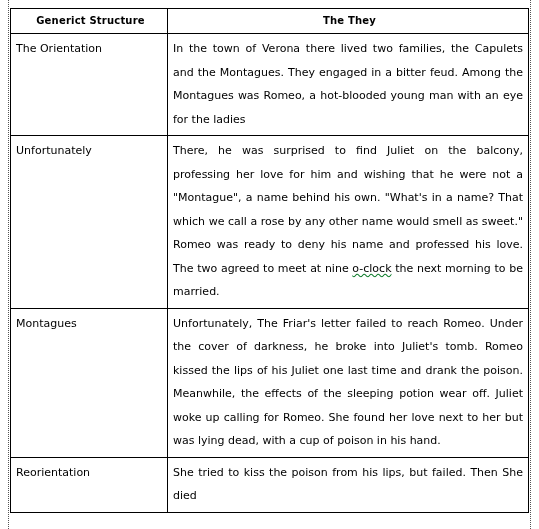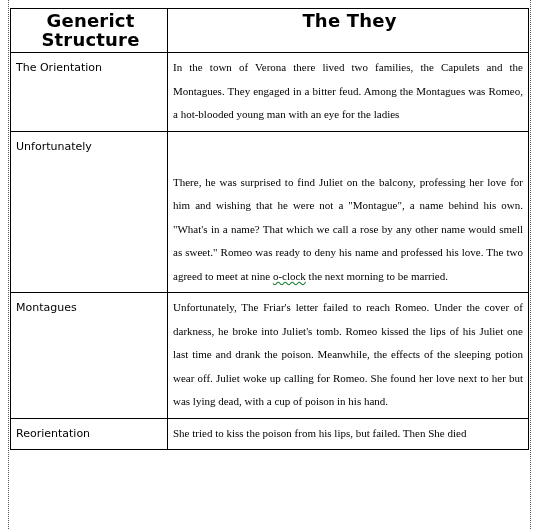--- a/index.html
+++ b/index.html
@@ -40,47 +40,45 @@
   .doc-table th {
     border: 1px solid #000000;
     vertical-align: top;
     padding: 3px 5px 4px 5px;
     font-size: 11px;
     line-height: 23.5px;
   }
   .doc-table th {
     font-weight: bold;
     text-align: center;
-    font-size: 18px;
+    font-size: 10px;
     line-height: 19px;
     padding: 2px 1px 3px 4px;
     letter-spacing: 0.2px;
   }
 
   .col-structure { width: 157px; }
   .col-text      { width: 361px; }
 
   .cell-structure {
     text-align: left;
     white-space: nowrap;
   }
   .cell-text {
     text-align: justify;
     text-justify: inter-word;
     padding-left: 7px;
     padding-right: 6px;
-    font-family: Liberation Serif, serif;
   }
   .cell-text p {
     margin: 0;
   }
   
   .cell-text p:last-child {
     text-align: justify;
-    margin-top: 36px;
   }
 
   .spellerror {
     text-decoration: underline wavy #0a7a28;
     text-decoration-skip-ink: none;
   }
 </style>
 </head>
 <body>
 

